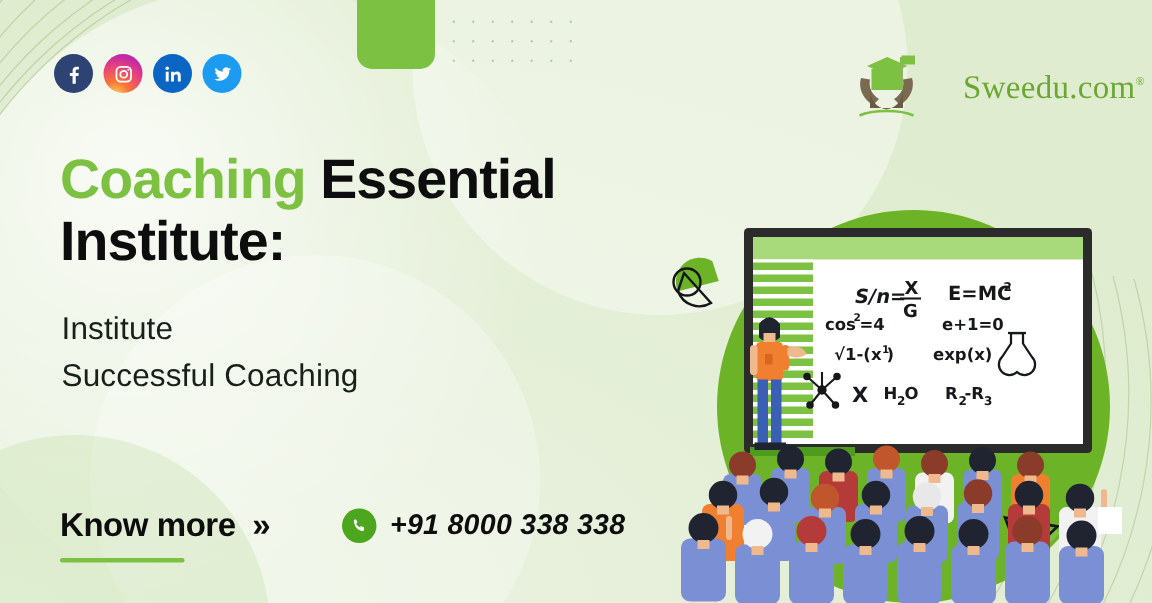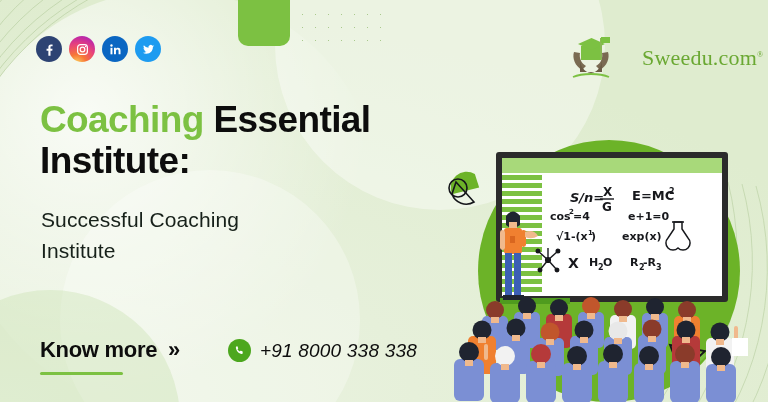--- a/index.html
+++ b/index.html
@@ -81,21 +81,21 @@
   .subtitle{
     position:absolute;left:41px;top:205px;width:330px;
     font-size:21px;line-height:1.47;color:#17211a;font-weight:normal;letter-spacing:.1px;
   }
   .cta{position:absolute;left:40px;top:337px;display:flex;align-items:flex-end;}
   .cta-text{font-size:22px;font-weight:bold;color:#0d0d0d;letter-spacing:-.3px;}
   .cta-chev{font-size:22px;font-weight:bold;color:#0d0d0d;margin-left:11px;letter-spacing:-3px;}
   .cta-underline{position:absolute;left:40px;top:372px;width:83px;height:3px;background:#7cc142;border-radius:2px;}
   .phone{position:absolute;left:228px;top:339px;display:flex;align-items:center;gap:9px;}
   .phone-badge{width:23px;height:23px;border-radius:50%;background:#4ca71e;display:flex;align-items:center;justify-content:center;}
-  .phone-num{font-size:19px;font-weight:normal;font-style:italic;color:#0d0d0d;letter-spacing:.2px;}
+  .phone-num{font-size:19px;font-weight:bold;font-style:italic;color:#0d0d0d;letter-spacing:.2px;}
 
   
   .illus{position:absolute;left:440px;top:150px;width:328px;height:252px;}
 </style>
 </head>
 <body>
 
 <div class="banner">
 
   <div class="bg-wash-left"></div>
@@ -182,22 +182,22 @@
       </div>
     </div>
   </div>
 
   <div class="headline">
     <span class="accent">Coaching</span><span> Essential</span><br>
     <span>Institute:</span>
   </div>
 
   <div class="subtitle">
+    <div>Institute</div>
     <div>Successful Coaching</div>
-    <div>Institute</div>
   </div>
 
   <div class="cta">
     <span class="cta-text">Know more</span>
     <span class="cta-chev">»</span>
   </div>
   <div class="cta-underline"></div>
 
   <div class="phone">
     <span class="phone-badge">

